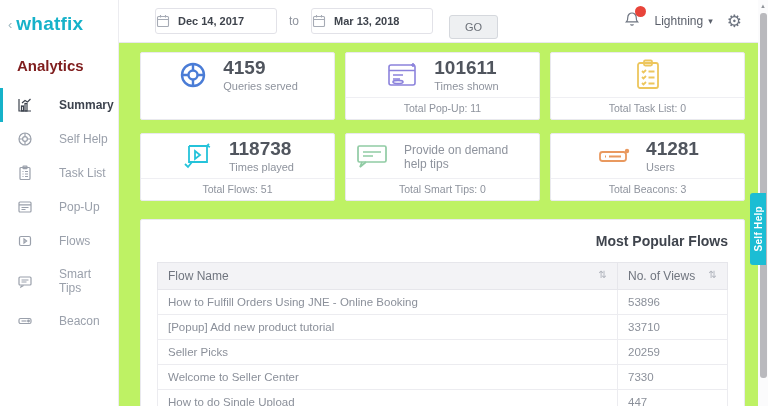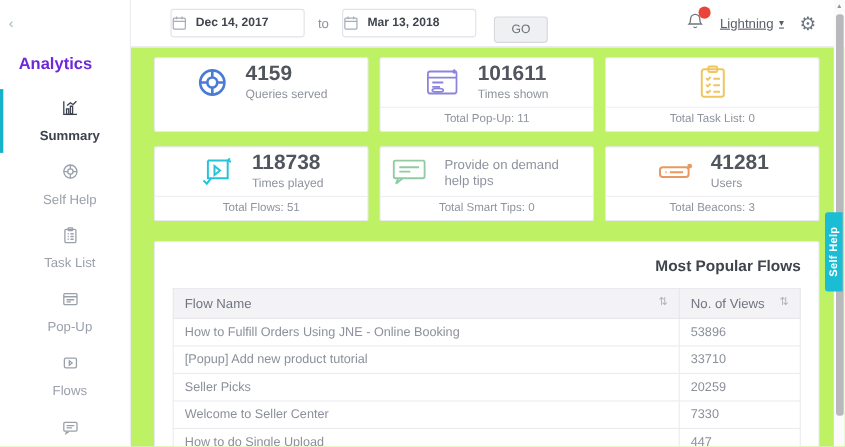--- a/index.html
+++ b/index.html
@@ -9,24 +9,24 @@
     background:#f5f5f7; color:#4a4f59; position:relative;
   }
   
   .sidebar {
     position:absolute; left:0; top:0; bottom:0; width:119px;
     background:#ffffff; border-right:1px solid #ececf0; z-index:3;
   }
   .logo-row { padding:13px 10px 12px 8px; display:flex; align-items:center; gap:4px; }
   .logo-collapse { color:#9fb9c2; font-size:13px; cursor:pointer; }
   .logo-text { color:#16b2c9; font-size:19px; font-weight:bold; letter-spacing:0.2px; }
-  .section-title { padding:10px 14px 14px 17px; font-size:15px; font-weight:bold; color:#6d28d9; }
+  .section-title { padding:10px 14px 14px 17px; font-size:15px; font-weight:bold; color:#7f1d1d; }
   .nav-item {
-    display:flex; align-items:center; gap:10px; padding:9px 8px 9px 14px;
-    font-size:12px; color:#9aa0ab; cursor:pointer; border-left:3px solid transparent;flex-direction:column;
+    display:flex; align-items:center; gap:26px; padding:9px 8px 9px 14px;
+    font-size:12px; color:#9aa0ab; cursor:pointer; border-left:3px solid transparent;
   }
   .nav-item svg { flex:0 0 auto; }
   .nav-item.active { color:#3d434e; border-left-color:#16b2c9; font-weight:bold; }
   
   .topbar {
     position:absolute; left:119px; right:0; top:0; height:43px;
     background:#ffffff; border-bottom:1px solid #e8e8ed;
     display:flex; align-items:center; padding:0 26px 0 36px; z-index:2;
   }
   .date-field {
@@ -41,21 +41,21 @@
     font-size:11px; color:#6a6f77; padding:5px 15px; cursor:pointer;
     font-family:inherit;
     margin-top:12px;
   }
   .topbar-right { margin-left:auto; display:flex; align-items:center; gap:14px; }
   .bell-wrap { position:relative; cursor:pointer; }
   .bell-badge {
     position:absolute; top:-4px; right:-5px; width:11px; height:11px;
     border-radius:50%; background:#e8443a;
   }
-  .account-menu { display:flex; align-items:center; gap:5px; font-size:12px; color:#5a5f6a; cursor:pointer;text-decoration:underline; }
+  .account-menu { display:flex; align-items:center; gap:5px; font-size:12px; color:#5a5f6a; cursor:pointer; }
   .caret { font-size:9px; color:#5a5f6a; }
   .gear { font-size:17px; color:#6d7480; cursor:pointer; line-height:1; }
   
   .content {
     position:absolute; left:119px; right:0; top:43px; bottom:0;
     background:#bef264; padding:9px 23px 8px 21px; overflow:hidden;
   }
   .cards-grid { display:grid; grid-template-columns:repeat(3,1fr); gap:13px 10px; }
   .card { background:#fff; border:1px solid #e9e9ee; border-radius:2px; }
   .card-body { height:44px; display:flex; align-items:center; justify-content:center; gap:14px; padding:0 8px; }
@@ -102,20 +102,21 @@
     font-size:10px; font-weight:bold; letter-spacing:0.3px; white-space:nowrap;
   }
   .icon { display:inline-flex; }
 </style>
 </head>
 <body>
 
 <div class="sidebar">
   <div class="logo-row">
     <span class="logo-collapse">‹</span>
+    <span class="logo-text">whatfix</span>
   </div>
   <div class="section-title">Analytics</div>
 
   <div class="nav-item active">
     <span class="icon">
       <svg width="16" height="16" viewBox="0 0 16 16" fill="none" stroke="currentColor" stroke-width="1.2">
         <path d="M2 2v12h12"></path>
           <rect x="4.5" y="9" width="2" height="5"></rect>
           <rect x="8" y="6.5" width="2" height="7.5"></rect>
           <path d="M5 6l3-2.5 2.5 1.5 3-3"></path>

